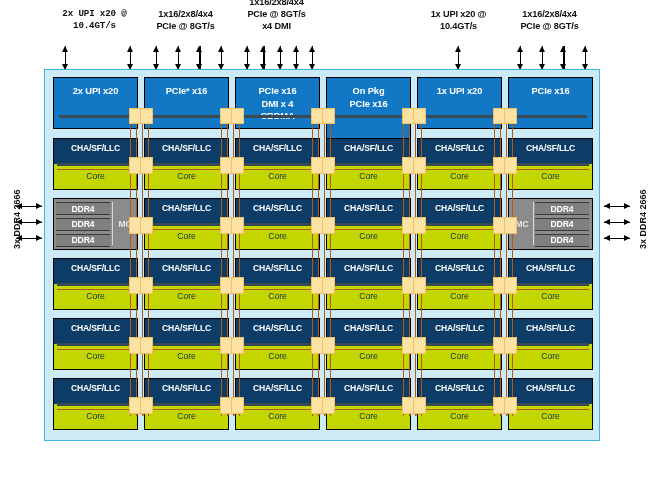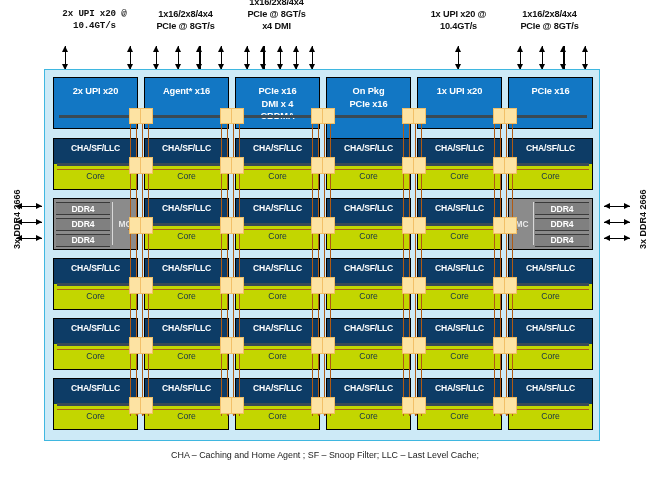--- a/index.html
+++ b/index.html
@@ -283,21 +283,21 @@
       <div class="arrow" style="left: 582px; top: 46px; height: 24px;">
         <div class="shaft"></div>
         <div class="head-up"></div>
         <div class="head-dn"></div>
       </div>
     </div>
 
   <div id="die" style="left: 44px; top: 69px; width: 556px; height: 372px;">
     <div id="blocks-layer">
         <div class="blk io-blk" style="left: 8px; top: 7px; width: 85px; height: 52px;">2x UPI x20</div>
-        <div class="blk io-blk" style="left: 99px; top: 7px; width: 85px; height: 52px;">Agent* x16</div>
+        <div class="blk io-blk" style="left: 99px; top: 7px; width: 85px; height: 52px;">PCIe* x16</div>
         <div class="blk io-blk" style="left: 190px; top: 7px; width: 85px; height: 52px;">PCIe x16
 DMI x 4
 CBDMA</div>
         <div class="blk io-blk" style="left: 281px; top: 7px; width: 85px; height: 65px;">On Pkg
 PCIe x16</div>
         <div class="blk io-blk" style="left: 372px; top: 7px; width: 85px; height: 52px;">1x UPI x20</div>
         <div class="blk io-blk" style="left: 463px; top: 7px; width: 85px; height: 52px;">PCIe x16</div>
         <div class="blk tile" style="left: 8px; top: 68px; width: 85px; height: 52px;">
           <div class="cha">CHA/SF/LLC</div>
           <div class="core">Core</div>
@@ -639,15 +639,15 @@
       </div>
       <div class="harrow" style="left: 604px; top: 234.6px; width: 26px;">
         <div class="hshaft"></div>
         <div class="head-l"></div>
         <div class="head-r"></div>
       </div>
       <div class="sidelabel left" style="left: 12px; top: 249px;">3x DDR4 2666</div>
       <div class="sidelabel right" style="left: 638px; top: 249px;">3x DDR4 2666</div>
     </div>
 
-  <div id="legend" style="top: 449px;"><span>CHA – Caching and Home Agent ; SF – Snoop Filter; LLC – Last Level Cache;</span><br></div>
+  <div id="legend" style="top: 449px;"><br></div>
 
 </div>
 
 </body></html>

